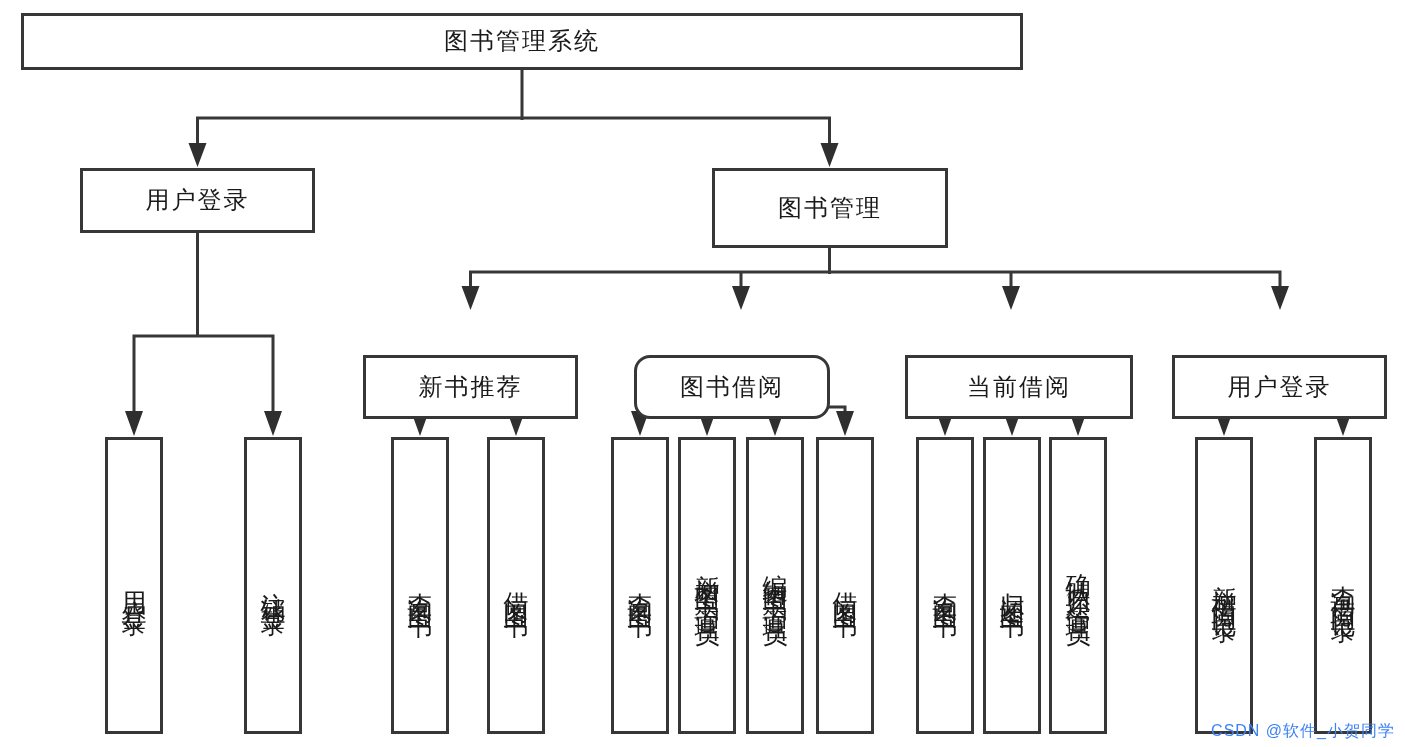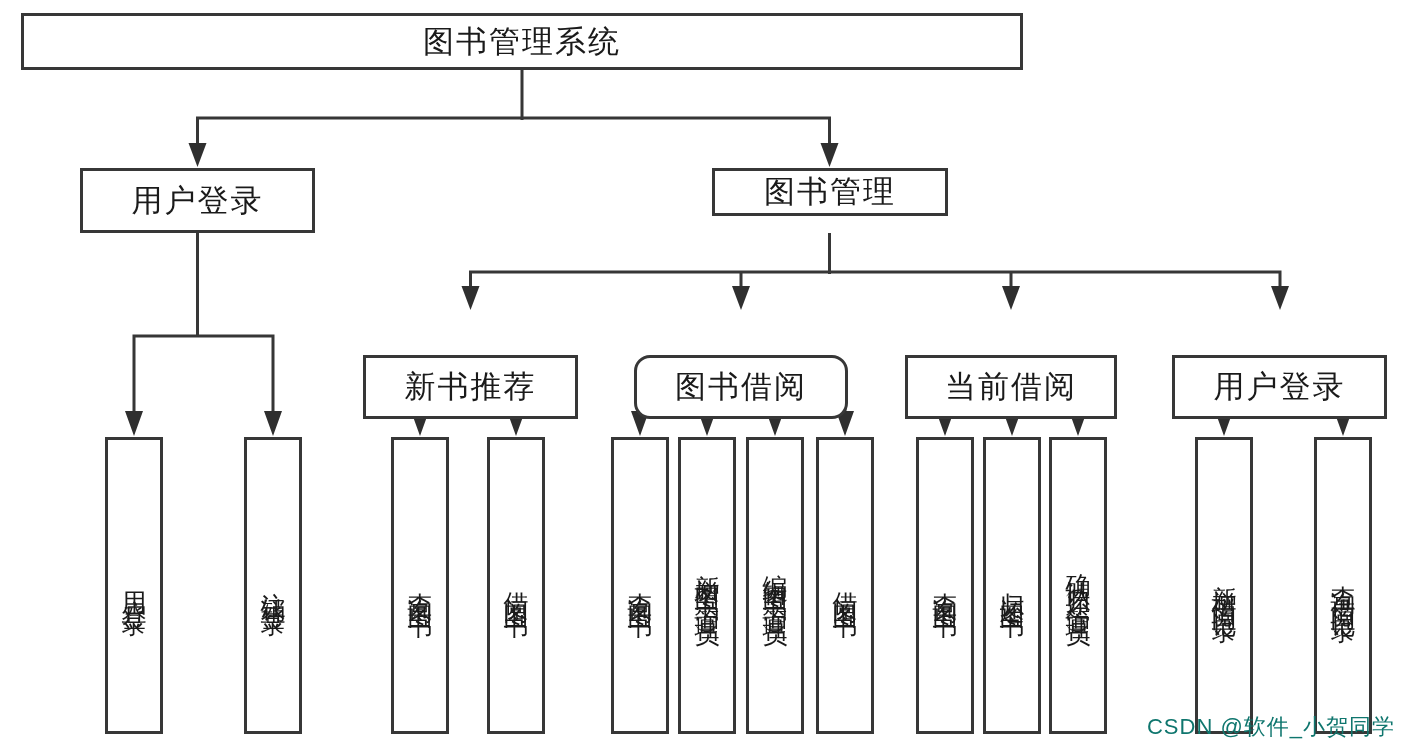--- a/index.html
+++ b/index.html
@@ -20,54 +20,54 @@
   .box {
     position: absolute;
     box-sizing: border-box;
     background: #ffffff;
     border: 3px solid #373737;
     display: flex;
     align-items: center;
     justify-content: center;
   }
   .hlabel {
-    font-size: 31px;
+    font-size: 24px;
     letter-spacing: 2px;
     white-space: nowrap;
     line-height: 1.2;
   }
   .root { left: 21px;  top: 13px;  width: 1002px; height: 57px; }
   .l2a  { left: 80px;  top: 168px; width: 235px;  height: 65px; }
-  .l2b  { left: 712px; top: 168px; width: 236px;  height: 48px; }
+  .l2b  { left: 712px; top: 168px; width: 236px;  height: 80px; }
   .l3   { top: 311px;  height: 64px; margin-top: 44px; }
   .l3a  { left: 363px;  width: 215px; }
-  .l3b  { left: 634px;  width: 214px; border-radius: 16px; }
-  .l3c  { left: 905px;  width: 212px; }
+  .l3b  { left: 634px;  width: 196px; border-radius: 16px; }
+  .l3c  { left: 905px;  width: 228px; }
   .l3d  { left: 1172px; width: 215px; }
   .leaf { top: 437px; width: 58px; height: 297px; }
   .u1 { left: 105px; }  .u2 { left: 244px; }
   .a1 { left: 391px; }  .a2 { left: 487px; }
   .b1 { left: 611px; }  .b2 { left: 678px; }  .b3 { left: 746px; }  .b4 { left: 816px; }
   .c1 { left: 916px; }  .c2 { left: 983px; }  .c3 { left: 1049px; }
   .d1 { left: 1195px; } .d2 { left: 1314px; }
   .vtext {
     writing-mode: vertical-lr;
     text-orientation: mixed;
     font-size: 25px;
     letter-spacing: 7px;
     line-height: 1;
     white-space: nowrap;
   }
   .watermark {
     position: absolute;
     right: 10px;
     bottom: 5px;
-    font-size: 22px;
+    font-size: 16px;
     letter-spacing: 1px;
-    color: #0f766e;
+    color: #3b82f6;
     z-index: 5;
     white-space: nowrap;
   }
 </style>
 </head>
 <body>
 
 <div class="canvas">
 
   <svg class="connectors" viewBox="0 0 1405 747" xmlns="http://www.w3.org/2000/svg">

